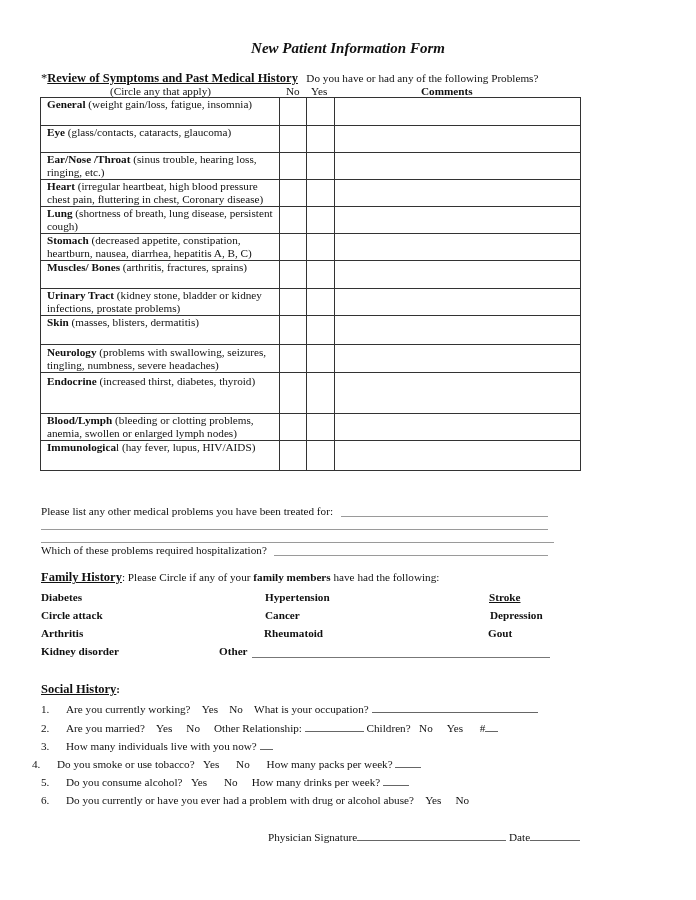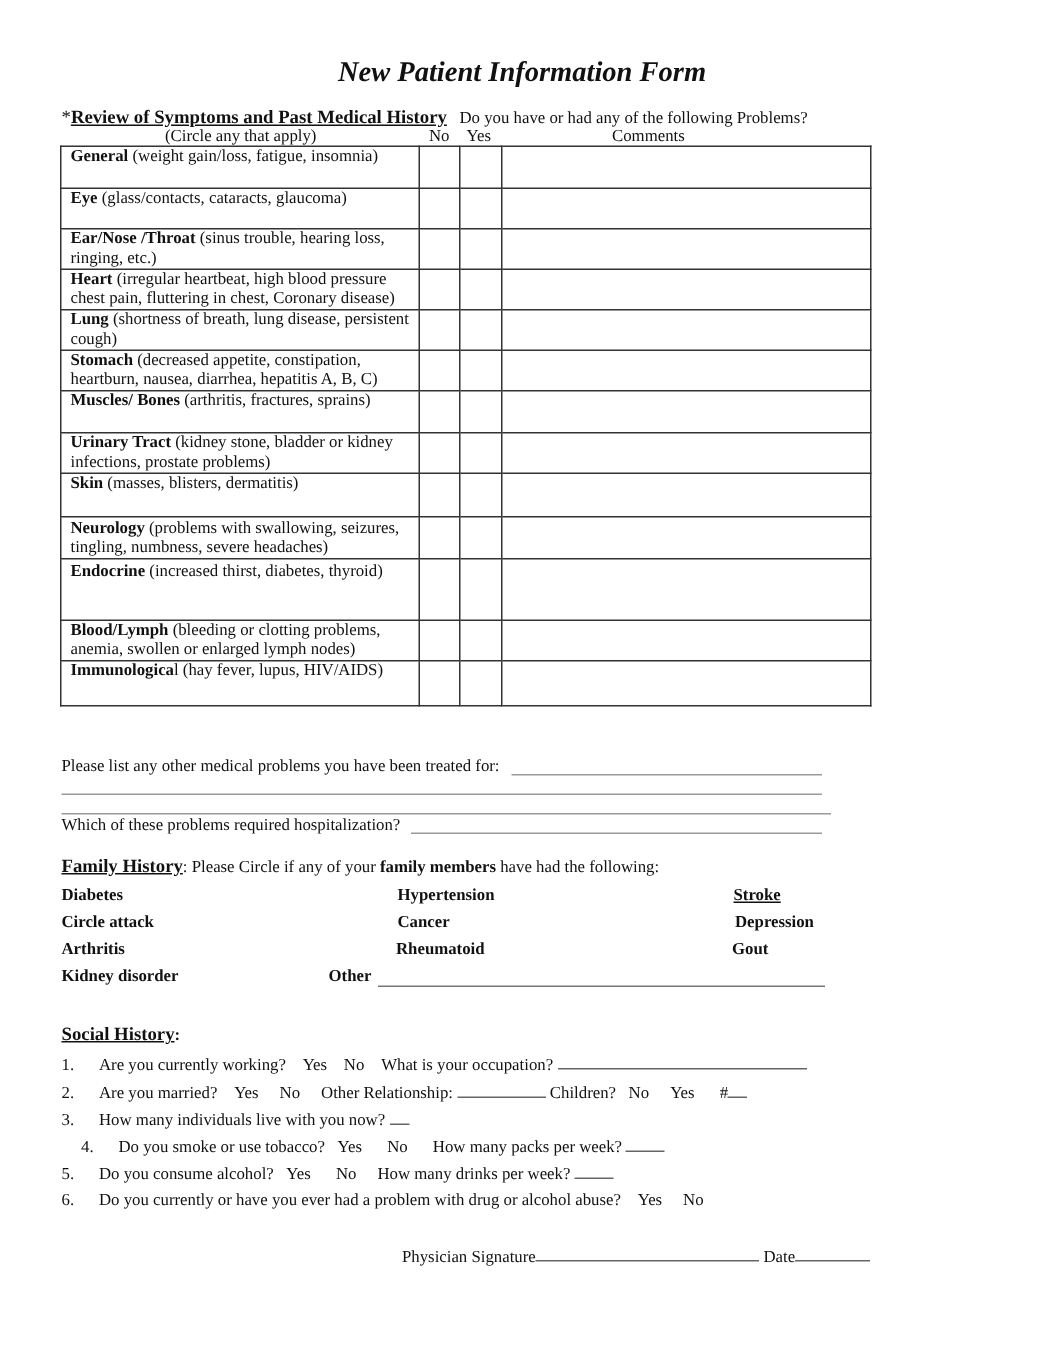--- a/index.html
+++ b/index.html
@@ -1,19 +1,19 @@
 <!DOCTYPE html>
 <html><head>
 <meta charset="utf-8">
 <style>
   html, body { margin:0; padding:0; background:#ffffff; }
   body { width:696px; height:900px; position:relative; overflow:hidden;
          font-family:"Liberation Serif","DejaVu Serif",serif; color:#111; font-size:11.2px; }
   .abs { position:absolute; white-space:nowrap; line-height:13px; }
-  .title { left:0; width:696px; text-align:center; top:42px; font-size:19px; font-weight:bold; font-style:italic; }
+  .title { left:0; width:696px; text-align:center; top:42px; font-size:15px; font-weight:bold; font-style:italic; }
   .b { font-weight:bold; }
   .u { text-decoration:underline; }
   .sec-head { font-size:12.5px; }
 
   table.ros { position:absolute; left:40px; top:97px; border-collapse:collapse; width:541px; }
   table.ros td { border:1.5px solid #333; padding:0 0 0 6px; vertical-align:top; line-height:13px; font-size:11.2px; }
   table.ros td.c-no, table.ros td.c-yes, table.ros td.c-com { padding:0; }
   .c-label { width:232px; }
   .c-no { width:26px; }
   .c-yes { width:27px; }
@@ -25,21 +25,21 @@
 <body>
 
 <div class="abs title">New Patient Information Form</div>
 
 <div class="abs" style="left:41px; top:72px;">
   <span class="sec-head">*</span><span class="b u sec-head">Review of Symptoms and Past Medical History</span>&nbsp;&nbsp;&nbsp;<span>Do you have or had any of the following Problems?</span>
 </div>
 <div class="abs" style="left:110px; top:85px;">(Circle any that apply)</div>
 <div class="abs" style="left:286px; top:85px;">No</div>
 <div class="abs" style="left:311px; top:85px;">Yes</div>
-<div class="abs" style="left:408px; top:85px;">Comments</div>
+<div class="abs" style="left:421px; top:85px;font-weight:bold;">Comments</div>
 
 <table class="ros">
   <tbody>
       <tr style="height:28px;">
     <td class="c-label"><span class="b">General</span><span> (weight gain/loss, fatigue, insomnia)</span></td>
     <td class="c-no"></td>
     <td class="c-yes"></td>
     <td class="c-com"></td>
   </tr>
   <tr style="height:27px;">
@@ -153,21 +153,21 @@
 </div>
 
 <div class="abs" style="left:41px; top:721px;">
   <span style="display:inline-block; width:25px;">2.</span><span>Are you married?</span>&nbsp;&nbsp;&nbsp;&nbsp;<span>Yes</span>&nbsp;&nbsp;&nbsp;&nbsp;&nbsp;<span>No</span>&nbsp;&nbsp;&nbsp;&nbsp;&nbsp;<span>Other Relationship:</span>&nbsp;<span class="blank" style="width:59px;"></span>&nbsp;<span>Children?</span>&nbsp;&nbsp;&nbsp;<span>No</span>&nbsp;&nbsp;&nbsp;&nbsp;&nbsp;<span>Yes</span>&nbsp;&nbsp;&nbsp;&nbsp;&nbsp;&nbsp;<span>#</span><span class="blank" style="width:13px;"></span>
 </div>
 
 <div class="abs" style="left:41px; top:739px;">
   <span style="display:inline-block; width:25px;">3.</span><span>How many individuals live with you now?</span>&nbsp;<span class="blank" style="width:13px;"></span>
 </div>
 
-<div class="abs" style="left:54px; top:757px;">
+<div class="abs" style="left:32px; top:757px;">
   <span style="display:inline-block; width:25px;">4.</span><span>Do you smoke or use tobacco?</span>&nbsp;&nbsp;&nbsp;<span>Yes</span>&nbsp;&nbsp;&nbsp;&nbsp;&nbsp;&nbsp;<span>No</span>&nbsp;&nbsp;&nbsp;&nbsp;&nbsp;&nbsp;<span>How many packs per week?</span>&nbsp;<span class="blank" style="width:26px;"></span>
 </div>
 
 <div class="abs" style="left:41px; top:775px;">
   <span style="display:inline-block; width:25px;">5.</span><span>Do you consume alcohol?</span>&nbsp;&nbsp;&nbsp;<span>Yes</span>&nbsp;&nbsp;&nbsp;&nbsp;&nbsp;&nbsp;<span>No</span>&nbsp;&nbsp;&nbsp;&nbsp;&nbsp;<span>How many drinks per week?</span>&nbsp;<span class="blank" style="width:26px;"></span>
 </div>
 
 <div class="abs" style="left:41px; top:794px;">
   <span style="display:inline-block; width:25px;">6.</span><span>Do you currently or have you ever had a problem with drug or alcohol abuse?</span>&nbsp;&nbsp;&nbsp;&nbsp;<span>Yes</span>&nbsp;&nbsp;&nbsp;&nbsp;&nbsp;<span>No</span>
 </div>

